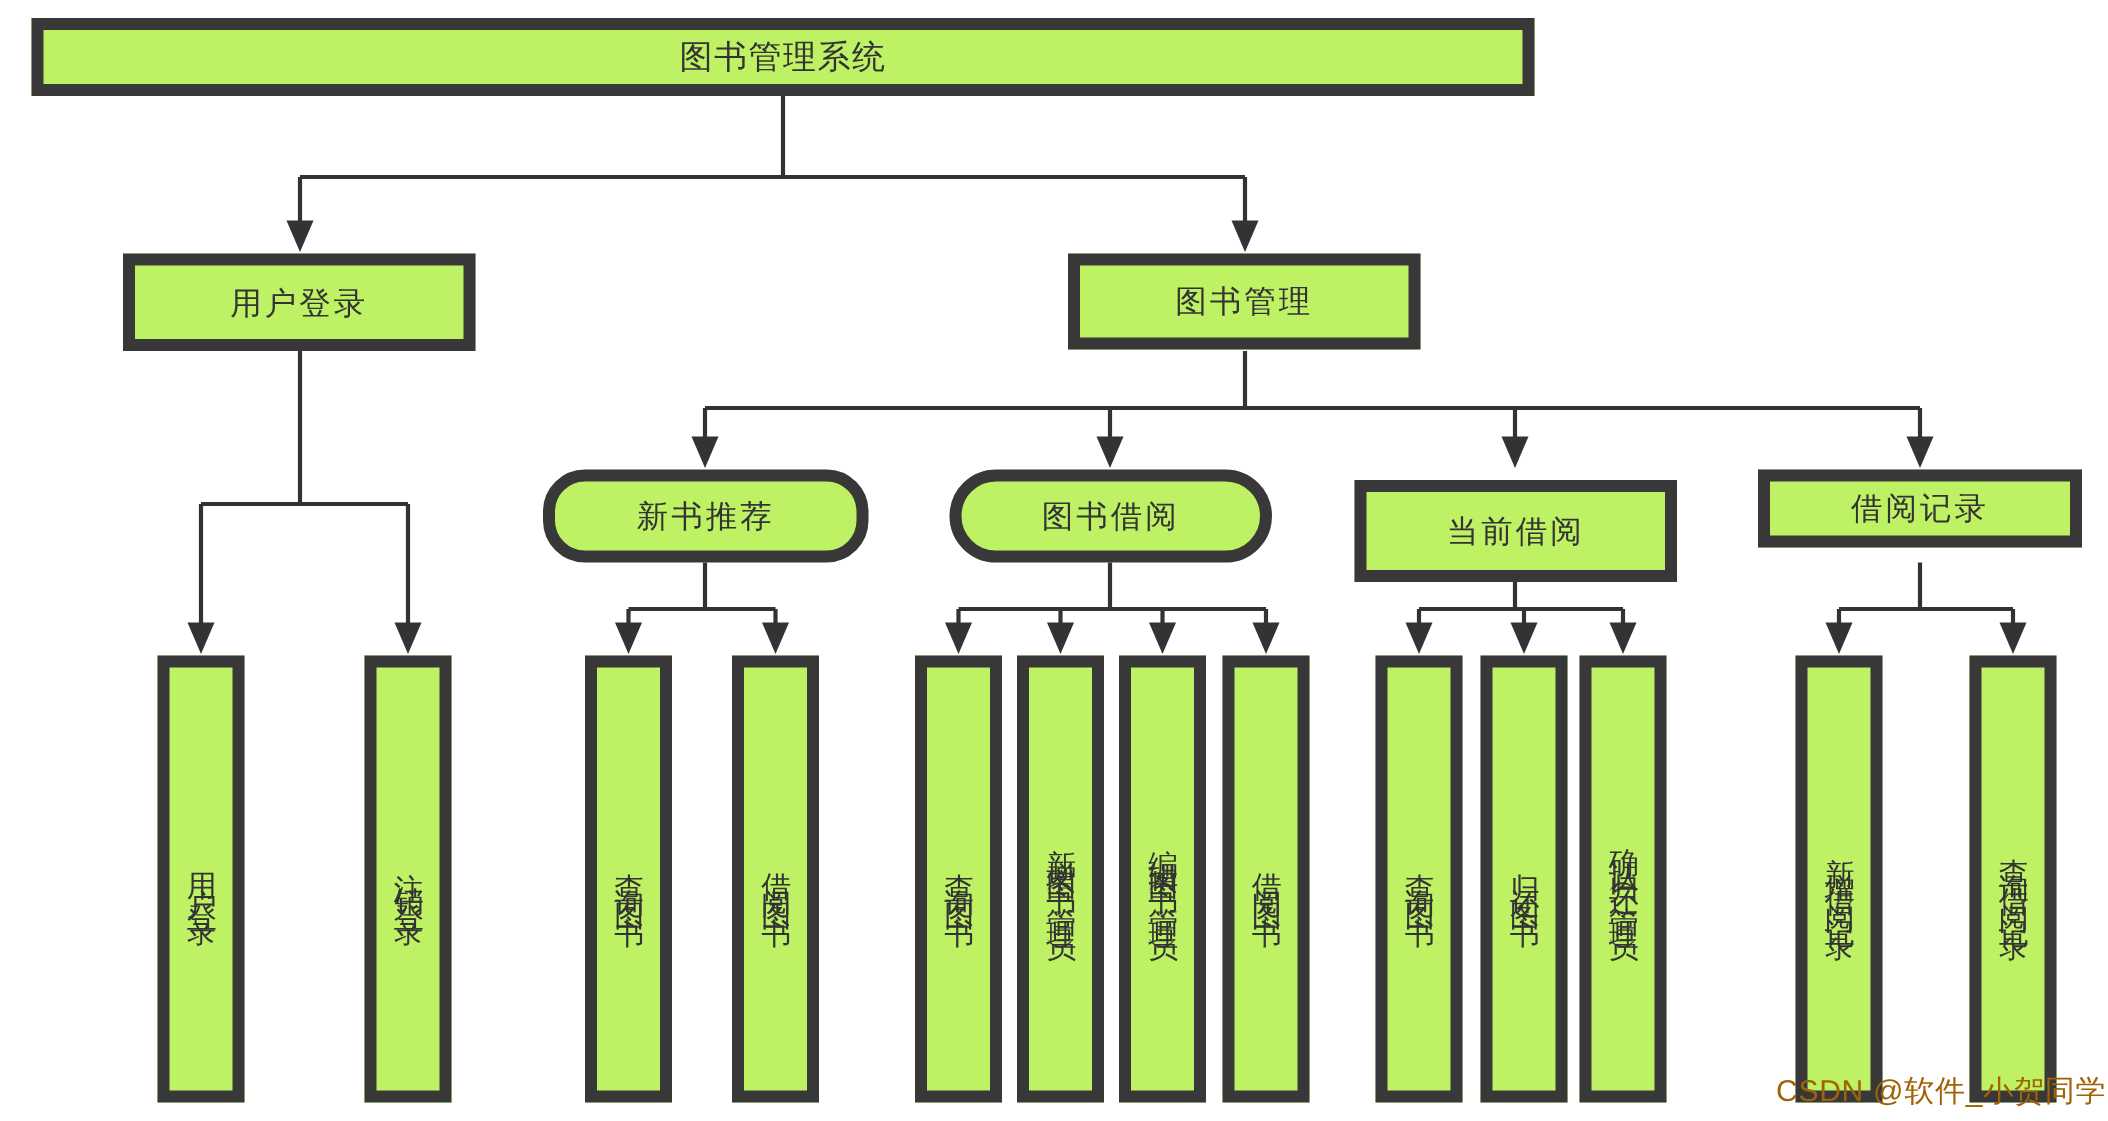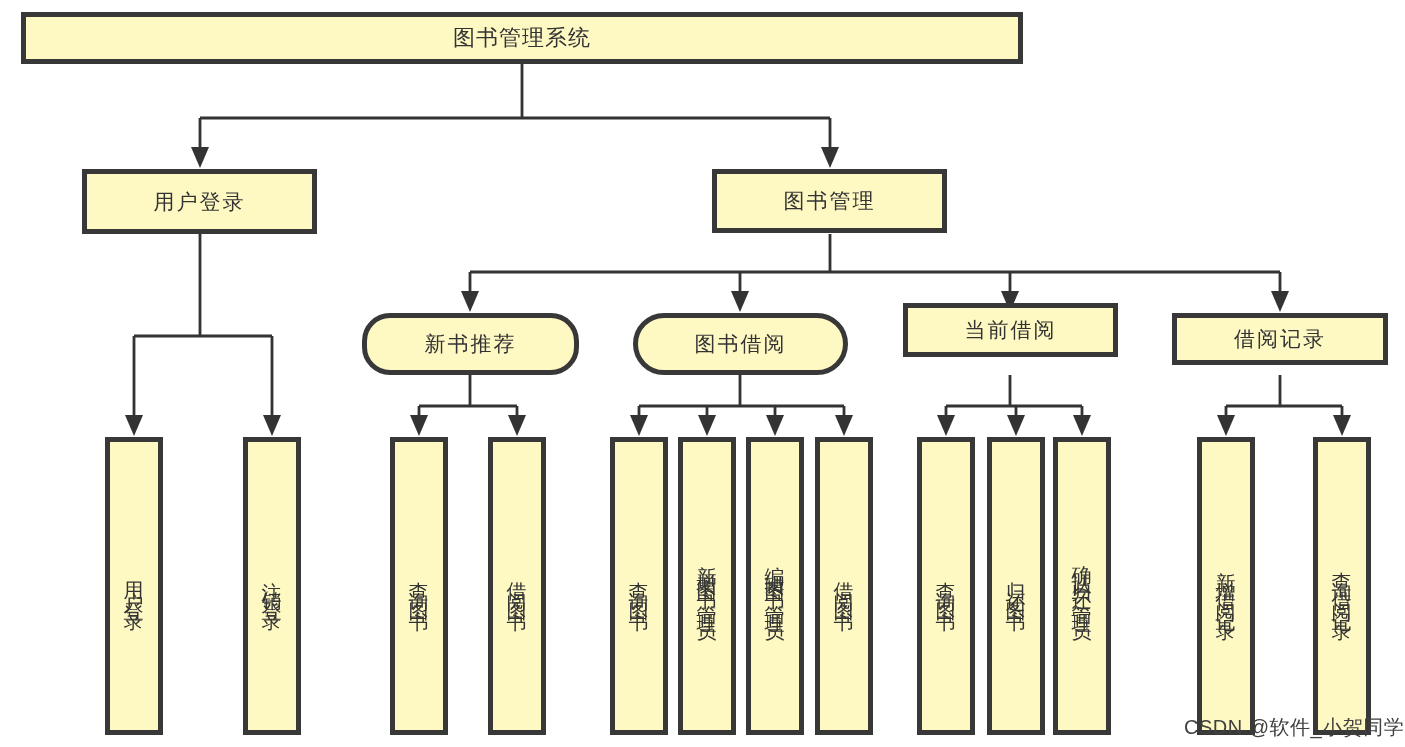--- a/index.html
+++ b/index.html
@@ -8,22 +8,22 @@
     width:1405px;height:747px;
     background:#fff;
     overflow:hidden;
     font-family:"Liberation Serif", serif;
   }
   .wires{position:absolute;left:0;top:0;width:1405px;height:747px;}
   .wires path{stroke:#333333;stroke-width:2.8;fill:none;}
   .wires polygon{fill:#333333;stroke:none;}
   .box{
     position:absolute;
-    border:5px solid #14b8a6;
-    background:#fef9c3;
+    border:8px solid #14b8a6;
+    background:#bef264;
     color:#333333;
     display:flex;align-items:center;justify-content:center;
     box-sizing:border-box;
     letter-spacing:2px;
     font-size:21px;
     text-align:center;
   }
   .root-box{font-family:"Liberation Sans", sans-serif;font-size:22px;letter-spacing:1px;}
   .vbox{
     writing-mode:vertical-rl;
@@ -79,35 +79,35 @@
     <polygon points="1333,415 1351,415 1342,436" style="fill: rgb(51, 51, 51);"></polygon>
   </svg>
 
   <div class="box root-box" style="left: 21px; top: 12px; width: 1002px; height: 52px; border-color: rgb(56, 56, 56); color: rgb(51, 51, 51);">图书管理系统</div>
 
   <div class="box" style="left: 82px; top: 169px; width: 235px; height: 65px; border-color: rgb(56, 56, 56); color: rgb(51, 51, 51);">用户登录</div>
   <div class="box" style="left: 712px; top: 169px; width: 235px; height: 64px; border-color: rgb(56, 56, 56); color: rgb(51, 51, 51);">图书管理</div>
 
   <div class="box" style="left: 362px; top: 313px; width: 217px; height: 62px; border-color: rgb(56, 56, 56); color: rgb(51, 51, 51); border-radius: 28px;">新书推荐</div>
   <div class="box" style="left: 633px; top: 313px; width: 215px; height: 62px; border-color: rgb(56, 56, 56); color: rgb(51, 51, 51); border-radius: 31px;">图书借阅</div>
-  <div class="box" style="left: 903px; top: 303px; width: 215px; height: 54px; border-color: rgb(56, 56, 56); color: rgb(51, 51, 51);">当前借阅</div>
+  <div class="box" style="left: 903px; top: 320px; width: 215px; height: 68px; border-color: rgb(56, 56, 56); color: rgb(51, 51, 51);">当前借阅</div>
   <div class="box" style="left: 1172px; top: 313px; width: 216px; height: 52px; border-color: rgb(56, 56, 56); color: rgb(51, 51, 51);">借阅记录</div>
 
   <div class="box vbox" style="left: 105px; top: 437px; width: 58px; height: 298px; border-color: rgb(56, 56, 56); color: rgb(51, 51, 51);">用户登录</div>
   <div class="box vbox" style="left: 243px; top: 437px; width: 58px; height: 298px; border-color: rgb(56, 56, 56); color: rgb(51, 51, 51);">注销登录</div>
 
   <div class="box vbox" style="left: 390px; top: 437px; width: 58px; height: 298px; border-color: rgb(56, 56, 56); color: rgb(51, 51, 51);">查询图书</div>
   <div class="box vbox" style="left: 488px; top: 437px; width: 58px; height: 298px; border-color: rgb(56, 56, 56); color: rgb(51, 51, 51);">借阅图书</div>
 
   <div class="box vbox" style="left: 610px; top: 437px; width: 58px; height: 298px; border-color: rgb(56, 56, 56); color: rgb(51, 51, 51);">查询图书</div>
   <div class="box vbox" style="left: 678px; top: 437px; width: 58px; height: 298px; border-color: rgb(56, 56, 56); color: rgb(51, 51, 51); letter-spacing: 8px;">新增图书（管理员）</div>
   <div class="box vbox" style="left: 746px; top: 437px; width: 58px; height: 298px; border-color: rgb(56, 56, 56); color: rgb(51, 51, 51); letter-spacing: 8px;">编辑图书（管理员）</div>
   <div class="box vbox" style="left: 815px; top: 437px; width: 58px; height: 298px; border-color: rgb(56, 56, 56); color: rgb(51, 51, 51);">借阅图书</div>
 
   <div class="box vbox" style="left: 917px; top: 437px; width: 58px; height: 298px; border-color: rgb(56, 56, 56); color: rgb(51, 51, 51);">查询图书</div>
   <div class="box vbox" style="left: 987px; top: 437px; width: 58px; height: 298px; border-color: rgb(56, 56, 56); color: rgb(51, 51, 51);">归还图书</div>
   <div class="box vbox" style="left: 1053px; top: 437px; width: 58px; height: 298px; border-color: rgb(56, 56, 56); color: rgb(51, 51, 51); letter-spacing: 8px;">确认归还（管理员）</div>
 
   <div class="box vbox" style="left: 1197px; top: 437px; width: 58px; height: 298px; border-color: rgb(56, 56, 56); color: rgb(51, 51, 51);">新增借阅记录</div>
   <div class="box vbox" style="left: 1313px; top: 437px; width: 58px; height: 298px; border-color: rgb(56, 56, 56); color: rgb(51, 51, 51);">查询借阅记录</div>
 
-  <div class="watermark" style="color: #404040;">CSDN @软件_小贺同学</div>
+  <div class="watermark" style="color: #a16207;">CSDN @软件_小贺同学</div>
 </div>
 
 </body></html>

